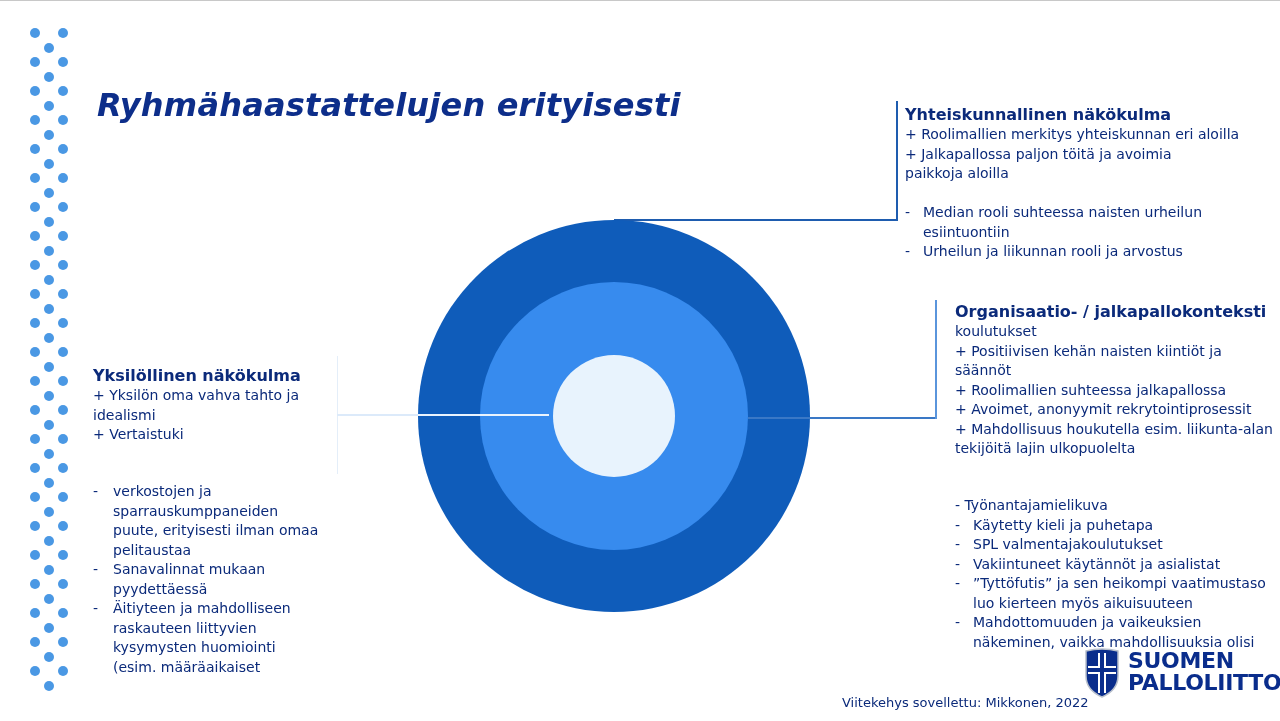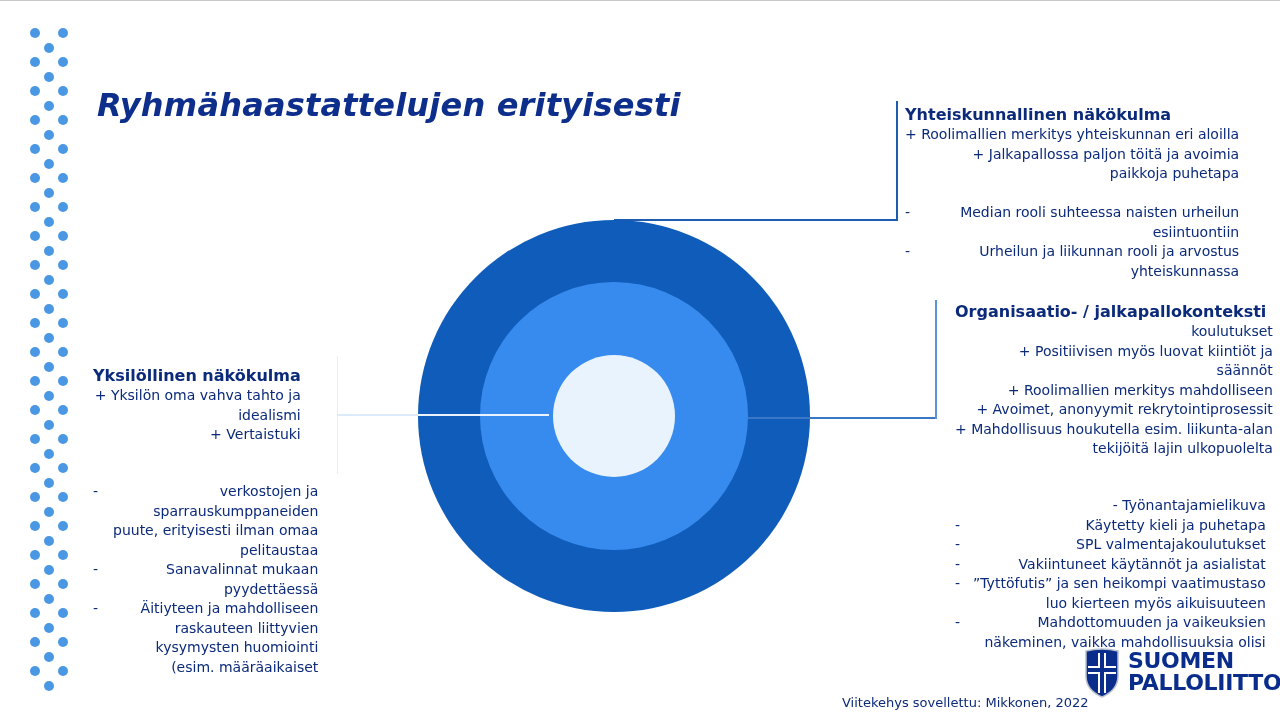--- a/index.html
+++ b/index.html
@@ -30,21 +30,21 @@
   .conn-left-h { left: 337px; top: 414px; width: 212px; height: 2px; background: #dceafa; }
   .conn-left-h-bright { left: 418px; top: 414px; width: 131px; height: 2px; background: #e9f3fe; }
   .conn-left-v { left: 337px; top: 356px; width: 1px; height: 118px; background: #e4eef9; }
   .conn-right-h { left: 748px; top: 417px; width: 188px; height: 2px; background: #3a78c6; }
   .conn-right-v { left: 935px; top: 300px; width: 2px; height: 119px; background: #5a95dc; }
   .conn-top-h { left: 614px; top: 219px; width: 284px; height: 2px; background: #1e5caf; }
   .conn-top-v { left: 896px; top: 101px; width: 2px; height: 120px; background: #1e5caf; }
 
   .block { position: absolute; font-size: 14px; line-height: 19.5px; color: #0b2a7a; }
   .block .head { font-weight: bold; font-size: 16px; line-height: 21px; color: #0b2a7a; }
-  .block .item { white-space: nowrap; text-align: right; }
+  .block .item { white-space: nowrap; }
   .block .gap { height: 19.5px; }
   .dash-item { position: relative; padding-left: 18px; }
   .dash-item .dash { position: absolute; left: 0; top: 0; }
 
   .block-society { left: 905px; top: 104px; }
   .block-org { left: 955px; top: 301px; }
   .block-org2 { left: 955px; top: 496px; }
   .block-individual { left: 93px; top: 365px; }
   .block-individual2 { left: 93px; top: 482px; }
 
@@ -145,40 +145,39 @@
 
 <div class="conn conn-left-h"></div>
 <div class="conn conn-left-h-bright"></div>
 <div class="conn conn-right-h"></div>
 <div class="conn conn-right-v"></div>
 
 <div class="block block-society">
   <div class="head">Yhteiskunnallinen näkökulma</div>
   <div class="item">+ Roolimallien merkitys yhteiskunnan eri aloilla</div>
   <div class="item">+ Jalkapallossa paljon töitä ja avoimia</div>
-  <div class="item">paikkoja puhetapa</div>
+  <div class="item">paikkoja aloilla</div>
   <div class="gap"></div>
   <div class="dash-item">
     <span class="dash">-</span>
     <div class="item">Median rooli suhteessa naisten urheilun</div>
     <div class="item">esiintuontiin</div>
   </div>
   <div class="dash-item">
     <span class="dash">-</span>
     <div class="item">Urheilun ja liikunnan rooli ja arvostus</div>
-    <div class="item">yhteiskunnassa</div>
   </div>
 </div>
 
 <div class="block block-org">
   <div class="head">Organisaatio- / jalkapallokonteksti</div>
   <div class="item">koulutukset</div>
-  <div class="item">+ Positiivisen myös luovat kiintiöt ja</div>
+  <div class="item">+ Positiivisen kehän naisten kiintiöt ja</div>
   <div class="item">säännöt</div>
-  <div class="item">+ Roolimallien merkitys mahdolliseen</div>
+  <div class="item">+ Roolimallien suhteessa jalkapallossa</div>
   <div class="item">+ Avoimet, anonyymit rekrytointiprosessit</div>
   <div class="item">+ Mahdollisuus houkutella esim. liikunta-alan</div>
   <div class="item">tekijöitä lajin ulkopuolelta</div>
 </div>
 
 <div class="block block-org2">
   <div class="item">- Työnantajamielikuva</div>
   <div class="dash-item">
     <span class="dash">-</span>
     <div class="item">Käytetty kieli ja puhetapa</div>

